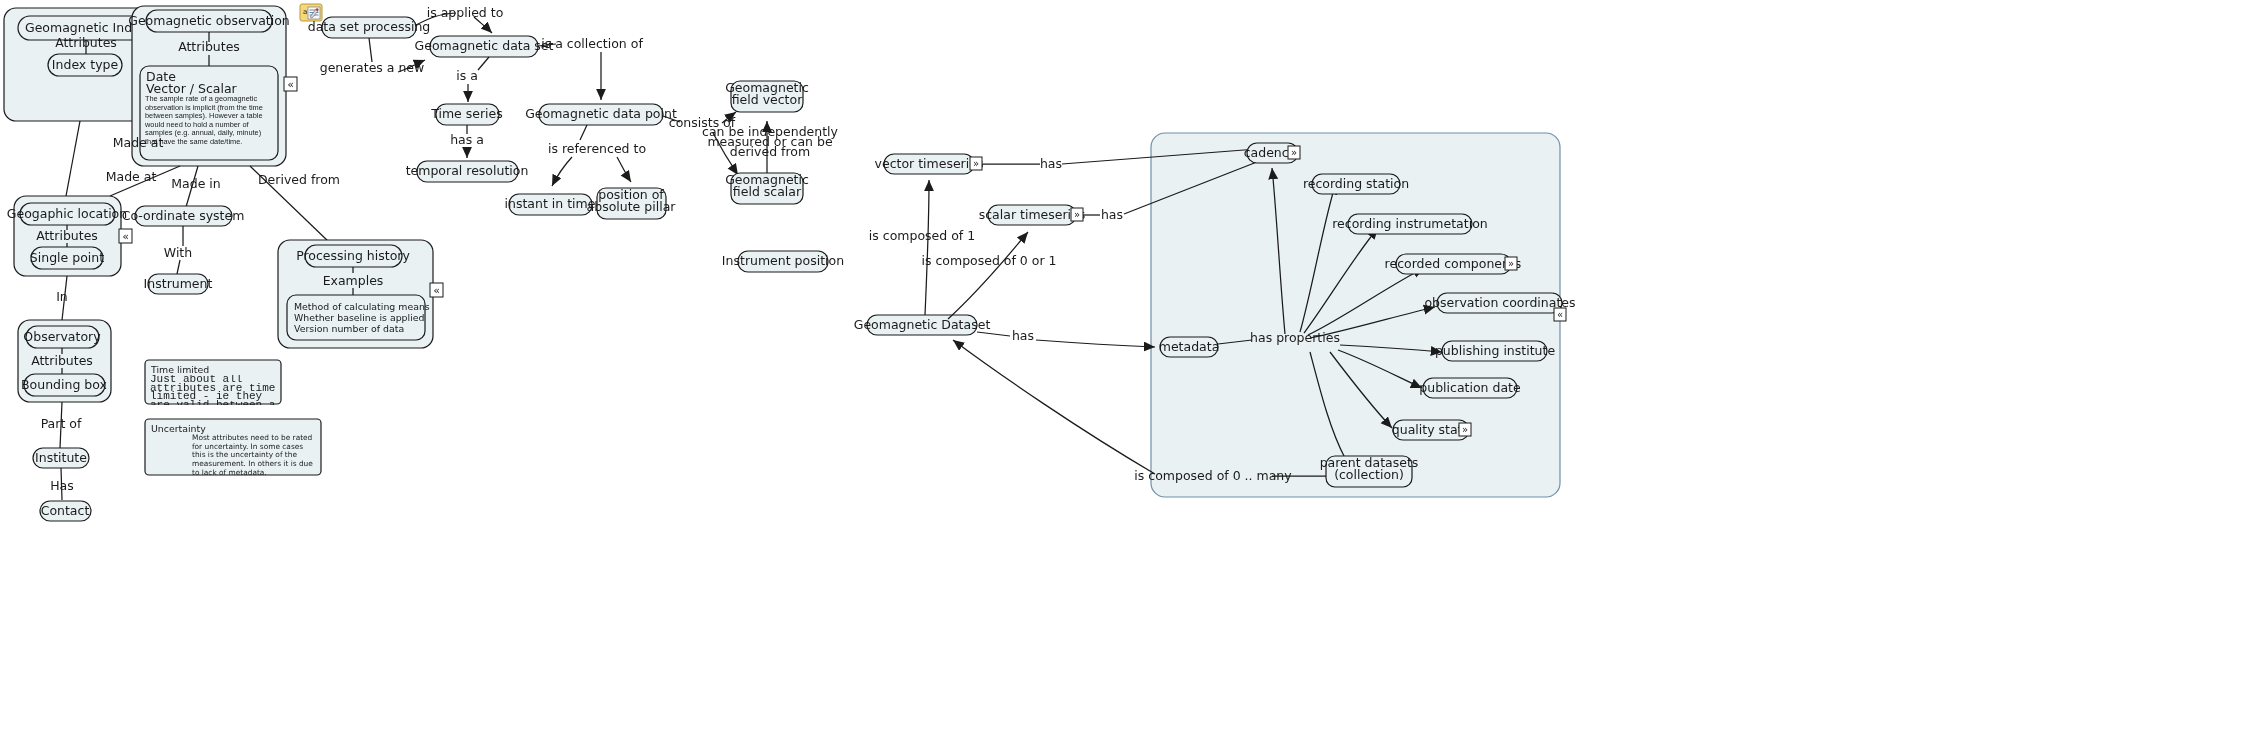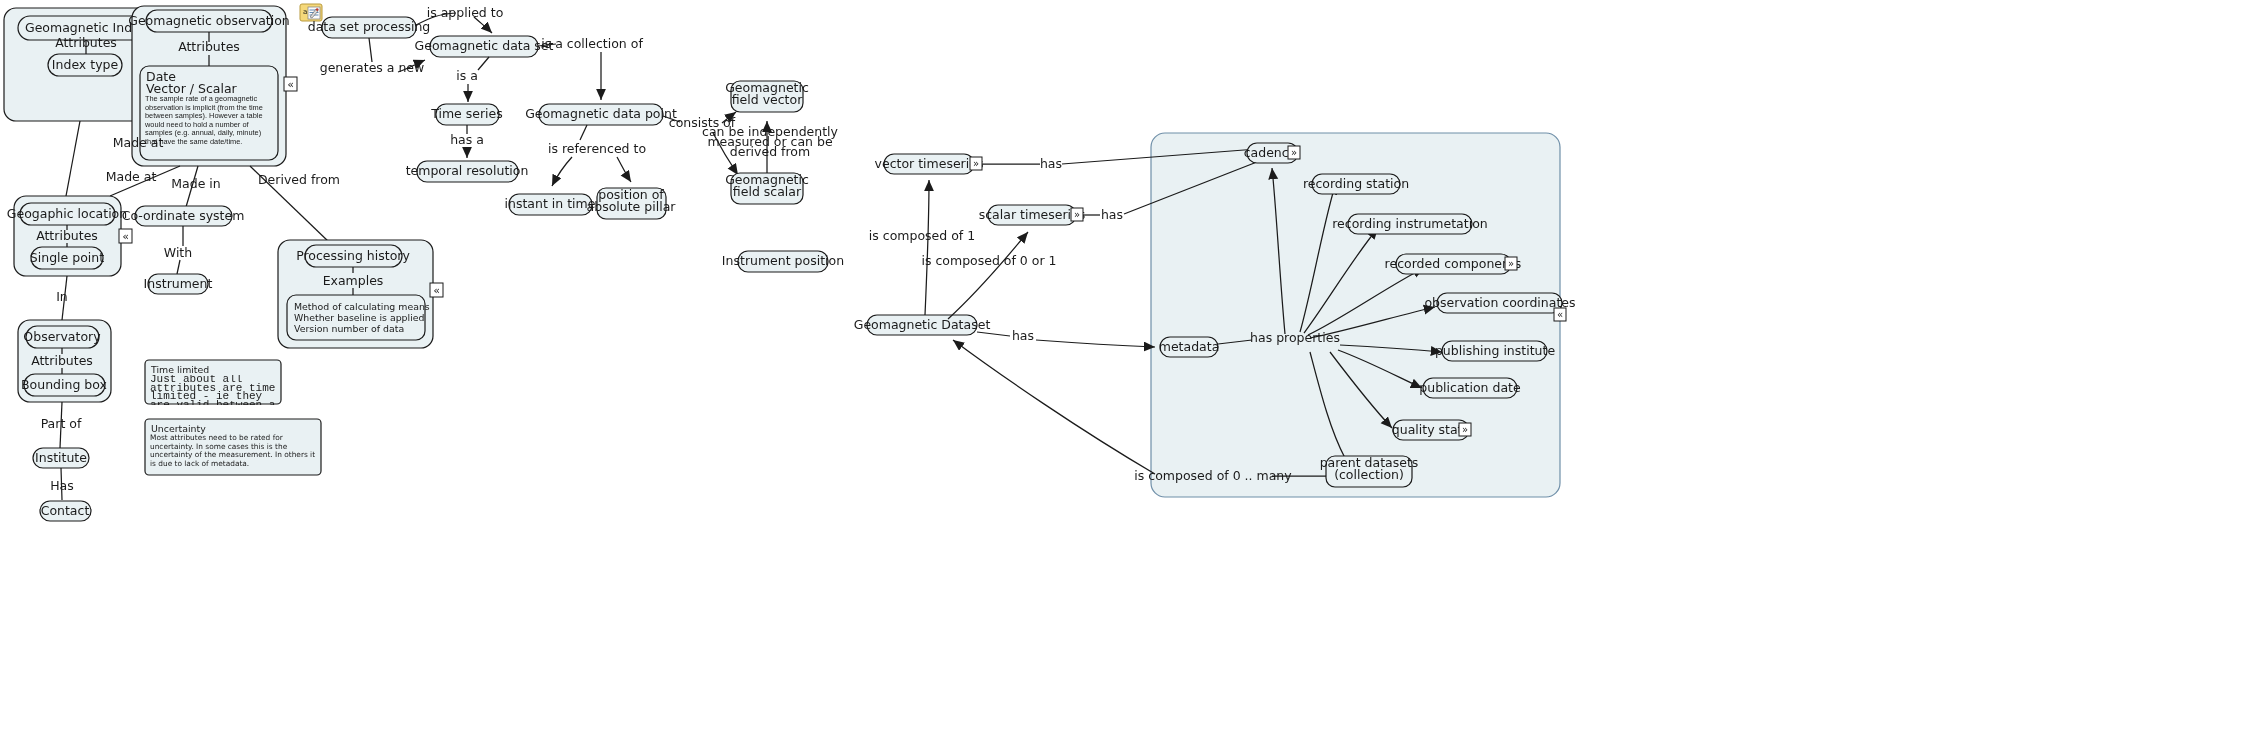--- a/index.html
+++ b/index.html
@@ -149,21 +149,21 @@
     <text class="smalltext" x="151" y="373" font-size="9.6">Time limited</text>
     <foreignObject x="150" y="375" width="128" height="30">
       <div xmlns="http://www.w3.org/1999/xhtml" style="font-family:Liberation Mono, monospace;font-size:11px;line-height:8.7px;color:#1b1b1b;">Just about all attributes are time limited - ie they are valid between a start and end date/time.</div>
     </foreignObject>
   </g>
 
   <g>
     <rect x="145" y="419" width="176" height="56" rx="4" class="plainbox"></rect>
     <text class="smalltext" x="151" y="432" font-size="9.6">Uncertainty</text>
     <foreignObject x="150" y="434" width="168" height="42">
-      <div xmlns="http://www.w3.org/1999/xhtml" style="font-family:'DejaVu Sans','Liberation Sans',sans-serif;font-size:7.4px;line-height:8.7px;color:#1b1b1b;">Most attributes need to be rated for uncertainty. In some cases this is the uncertainty of the measurement. In others it is due to lack of metadata.</div>
+      <div xmlns="http://www.w3.org/1999/xhtml" style="font-family:'DejaVu Sans','Liberation Sans',sans-serif;font-size:7.4px;line-height:8.7px;color:#1b1b1b;margin-left:42px;">Most attributes need to be rated for uncertainty. In some cases this is the uncertainty of the measurement. In others it is due to lack of metadata.</div>
     </foreignObject>
   </g>
 
   <g>
     <rect x="300" y="4" width="22" height="17" rx="2" fill="#f5d87a" stroke="#b99a3e" stroke-width="1"></rect>
     <rect x="308" y="7" width="12" height="12" fill="#fbfbfb" stroke="#7d7d7d" stroke-width="0.7"></rect>
     <line x1="309.5" y1="10" x2="318.5" y2="10" stroke="#3b6ea5" stroke-width="0.8"></line>
     <line x1="309.5" y1="12.5" x2="318.5" y2="12.5" stroke="#3b6ea5" stroke-width="0.8"></line>
     <line x1="309.5" y1="15" x2="318.5" y2="15" stroke="#3b6ea5" stroke-width="0.8"></line>
     <path d="M310,17 L316,9 L318,11 L312,18 z" fill="#d9d9d9" stroke="#5d5d5d" stroke-width="0.6"></path>

